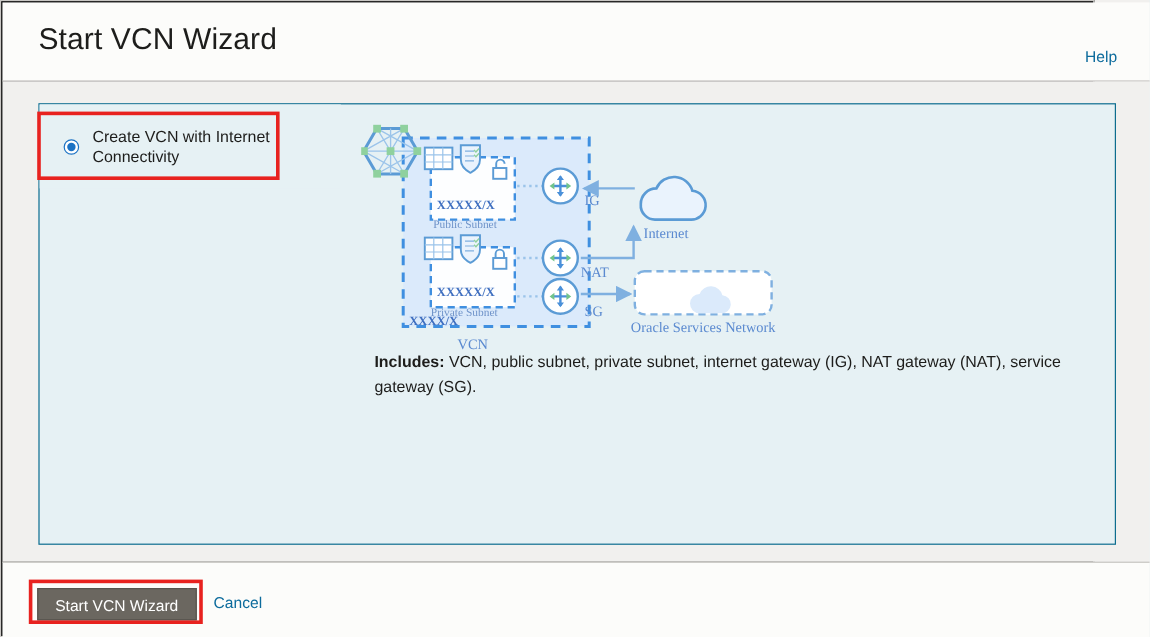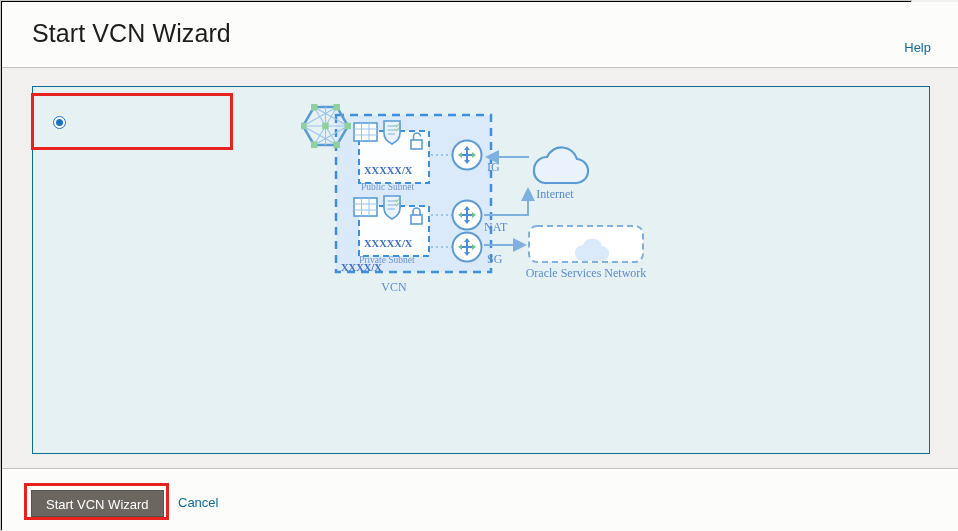--- a/index.html
+++ b/index.html
@@ -141,20 +141,21 @@
     <div class="help-link">Help</div>
   </div>
 
   <div class="body-area">
     <div class="main-panel">
 
       <div class="options">
 
         <div class="option option-1">
           <span class="radio radio-on"></span>
+          <span class="option-label">Create VCN with Internet Connectivity</span>
         </div>
 
 
       </div>
 
       <div class="content">
 
         <div class="diagram">
           <svg width="360" height="205" viewBox="0 0 360 205">
             <defs>
@@ -260,20 +261,21 @@
               <rect x="228" y="131" width="114" height="36" rx="8" fill="#ffffff" stroke="#7fb0e0" stroke-width="2" stroke-dasharray="6,4"></rect>
               <path d="M274,158 a8,8 0 0 1 8,-8 a10,10 0 0 1 19,1 a7,7 0 0 1 -1,15 h-18 a8,8 0 0 1 -8,-8 z" fill="#dbeafb"></path>
             </g>
             <text x="285" y="182" font-family="'Liberation Serif',serif" font-size="12" fill="#5b8ad0" text-anchor="middle">Oracle Services Network</text>
 
             <path d="M183,150 H224" stroke="#7fb0e0" stroke-width="2" marker-end="url(#ah)"></path>
           </svg>
         </div>
 
         <div class="desc">
+          <p><b>Includes:</b><span> VCN, public subnet, private subnet, internet gateway (IG), NAT gateway (NAT), service gateway (SG).</span></p>
         </div>
 
       </div>
     </div>
   </div>
 
   <div class="footer">
     <div class="primary-btn">Start VCN Wizard</div>
     <div class="cancel-link">Cancel</div>
   </div>

